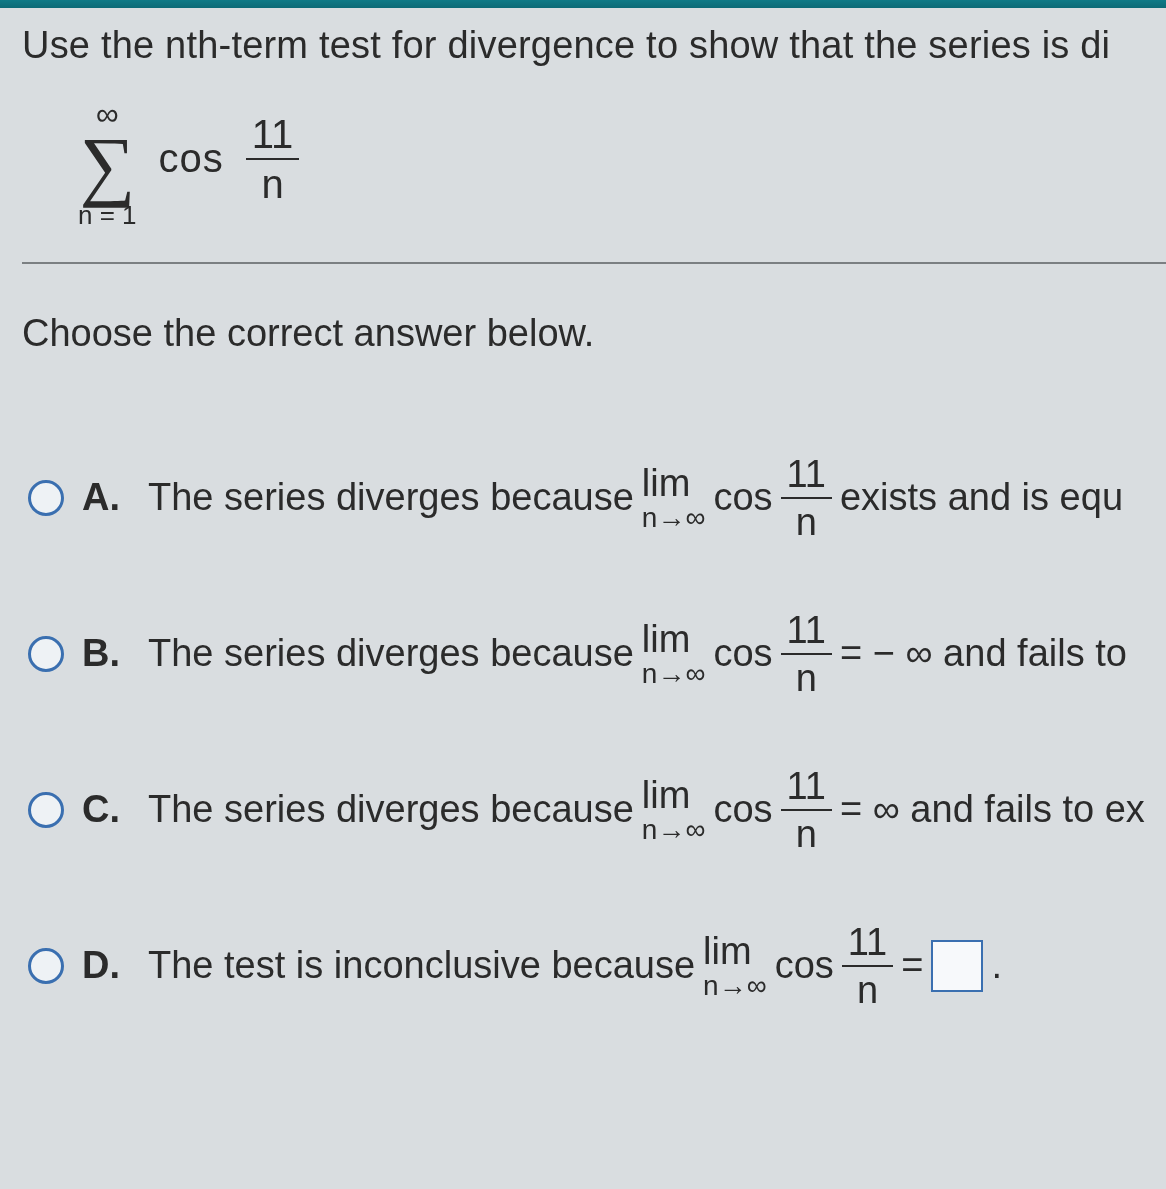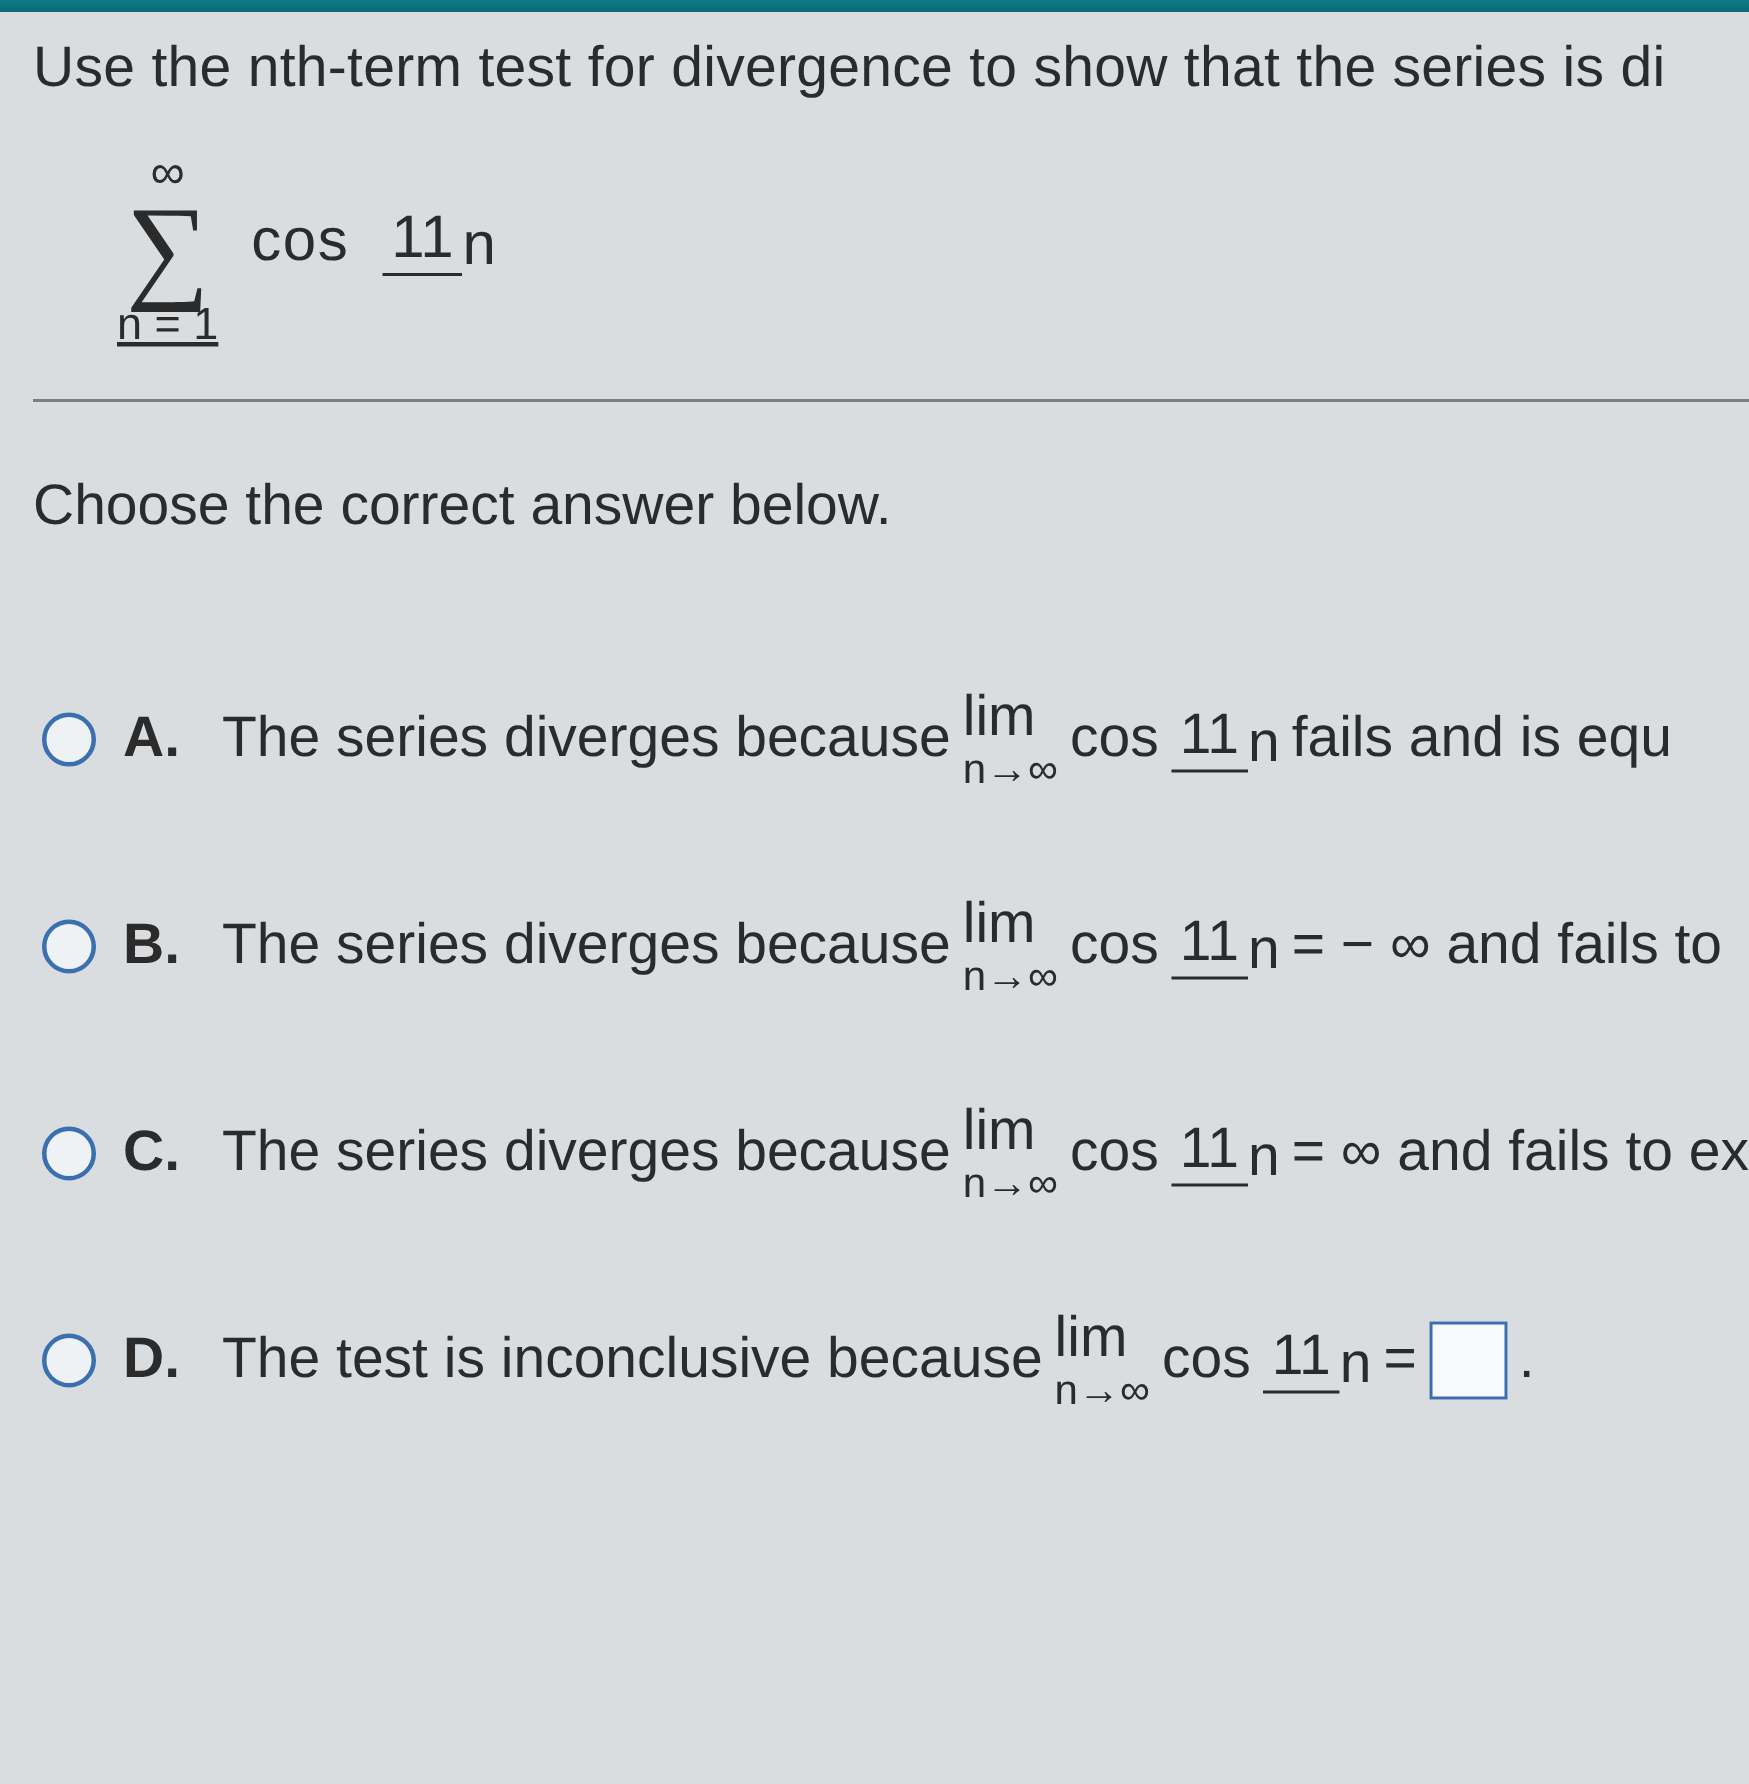--- a/index.html
+++ b/index.html
@@ -41,31 +41,30 @@
   }
   .sigma-top {
     font-size: 32px;
   }
   .sigma {
     font-size: 78px;
     line-height: 0.9;
     font-family: "Times New Roman", serif;
   }
   .sigma-bottom {
-    font-size: 30px;
+    font-size: 26px;
     margin-top: 2px;
-    text-decoration: underline;
   }
   .cos-text {
     font-size: 40px;
     letter-spacing: 1px;
   }
   .frac {
     display: inline-flex;
-    flex-direction: row;
+    flex-direction: column;
     align-items: center;
     line-height: 1;
     vertical-align: middle;
   }
   .frac .num {
     border-bottom: 2.5px solid #2b2b2b;
     padding: 0 6px 4px 6px;
   }
   .frac .den {
     padding-top: 4px;
@@ -168,21 +167,21 @@
         <span>The series diverges because</span>
         <span class="limblock">
           <span class="lim-top">lim</span>
           <span class="lim-bot">n→∞</span>
         </span>
         <span>cos</span>
         <span class="frac frac-md">
           <span class="num">11</span>
           <span class="den">n</span>
         </span>
-        <span>fails and is equ</span>
+        <span>exists and is equ</span>
       </span>
     </div>
 
     <div class="option-row">
       <span class="radio"></span>
       <span class="opt-letter">B.</span>
       <span class="opt-body">
         <span>The series diverges because</span>
         <span class="limblock">
           <span class="lim-top">lim</span>

